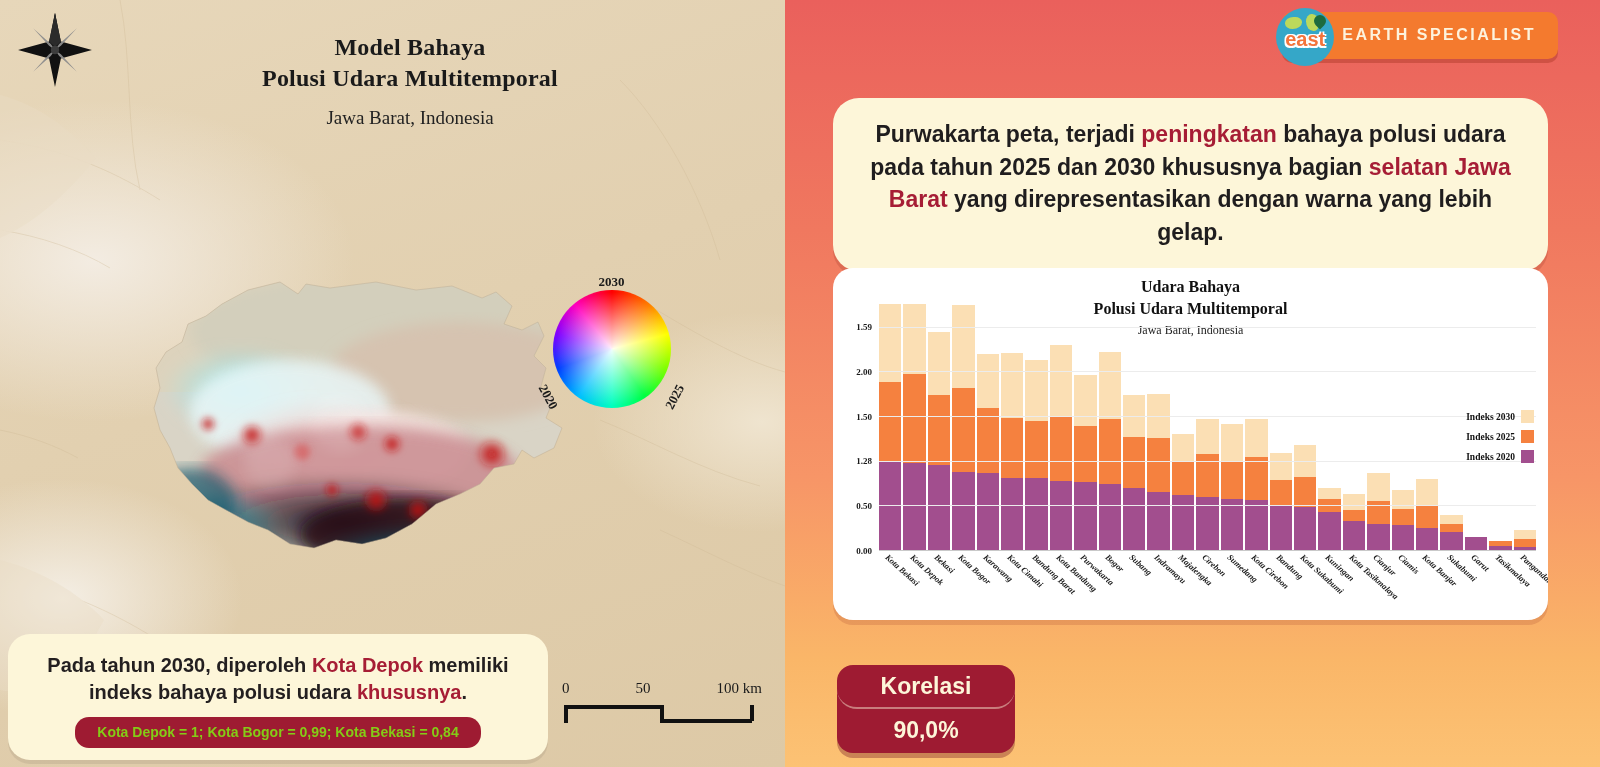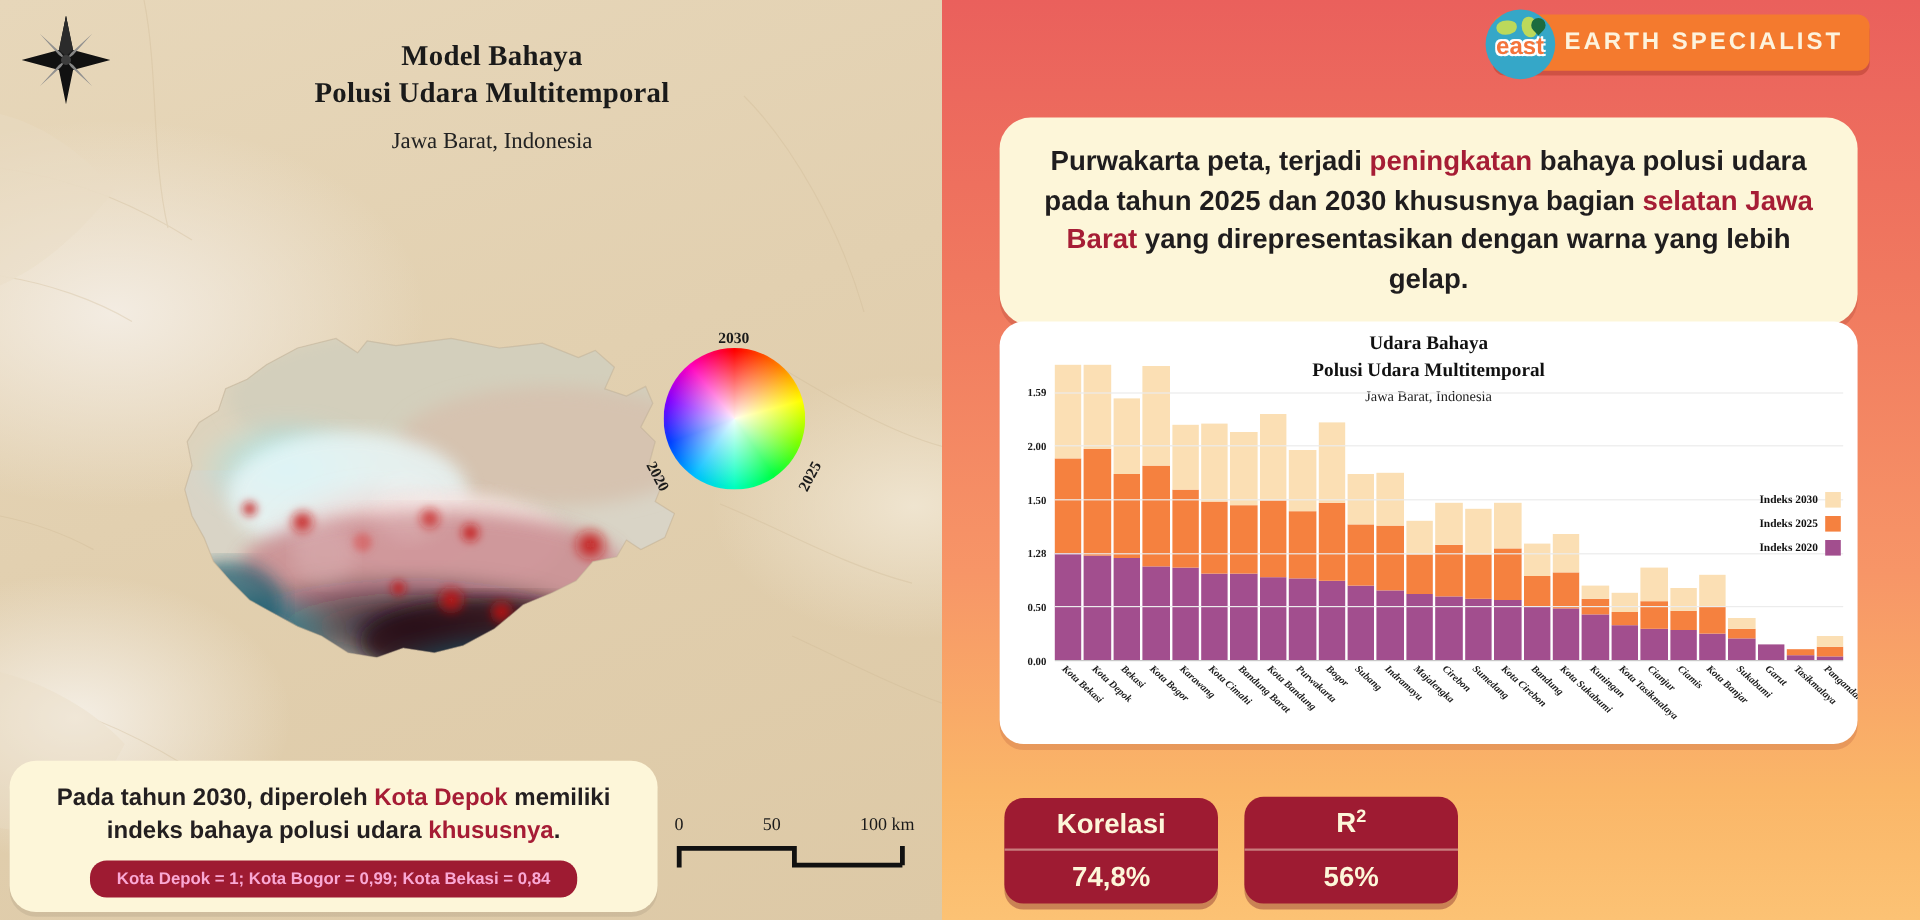--- a/index.html
+++ b/index.html
@@ -78,21 +78,21 @@
     padding: 18px 26px 12px;
     box-shadow: 0 4px 0 rgba(0,0,0,.07);
     text-align: center;
   }
   .map-callout .txt {
     font-size: 20px; font-weight: bold; color: #231f20; line-height: 1.32;
   }
   .hl { color: #a61d35; }
   .pill {
     display: inline-block; margin-top: 12px;
-    background: #9e1b32; color: #f9a8d4;
+    background: #9e1b32; color: #84cc16;
     font-size: 14px; font-weight: bold;
     padding: 7px 22px 8px; border-radius: 14px;
     white-space: nowrap;
   }
   .callout-ribbon {
     position: absolute; left: -2px; bottom: -2px;
     width: 66px; height: 118px;
     background: #9e1b32;
     border-radius: 0 50% 0 22px;
     z-index: -1;
@@ -119,21 +119,21 @@
   }
   .brand-banner {
     position: relative; height: 47px;
     background: #f47a2e;
     border-radius: 10px;
     display: flex; align-items: center;
     padding: 0 22px 0 60px;
     box-shadow: 0 4px 0 rgba(155,44,22,.35);
   }
   .brand-banner .name {
-    color: #fdf3dd; font-weight: bold; font-size: 20px;
+    color: #fdf3dd; font-weight: bold; font-size: 16px;
     letter-spacing: 2.5px;
   }
   .globe {
     position: absolute; left: -6px; top: -4px;
     width: 58px; height: 58px; border-radius: 50%;
     background: #35a7c8;
     display: flex; align-items: center; justify-content: center;
     overflow: hidden; z-index: 2;
   }
   .globe .land-a {
@@ -235,20 +235,21 @@
   }
   .stat {
     background: #9e1b32; border-radius: 16px; overflow: hidden;
     box-shadow: 0 5px 0 rgba(110,15,30,.35);
     width: 178px; text-align: center;
   }
   .stat .k {
     color: #fdf6d9; font-size: 23px; font-weight: bold;
     padding: 8px 0 7px;
     border-bottom: 2px solid rgba(253,246,217,.45);
+    border-radius: 20px;
   }
   .stat .v { color: #fdf6d9; font-size: 23px; font-weight: bold; padding: 8px 0 9px; }
   .sup { font-size: 15px; vertical-align: super; }
 </style>
 </head>
 <body>
 
 <div class="page">
 
   <div class="map-panel">
@@ -687,22 +688,18 @@
           <div class="leg-row">
             <span class="lbl">Indeks 2020</span>
             <span class="sw" style="background: rgb(162, 78, 142);"></span>
           </div>
         </div>
     </div>
 
     <div class="stats">
       <div class="stat">
         <div class="k">Korelasi</div>
-        <div class="v">74,8%</div>
-      </div>
-      <div class="stat">
-        <div class="k"><span>R</span><span class="sup">2</span></div>
-        <div class="v">56%</div>
+        <div class="v">90,0%</div>
       </div>
     </div>
 
   </div>
 </div>
 
 </body></html>

